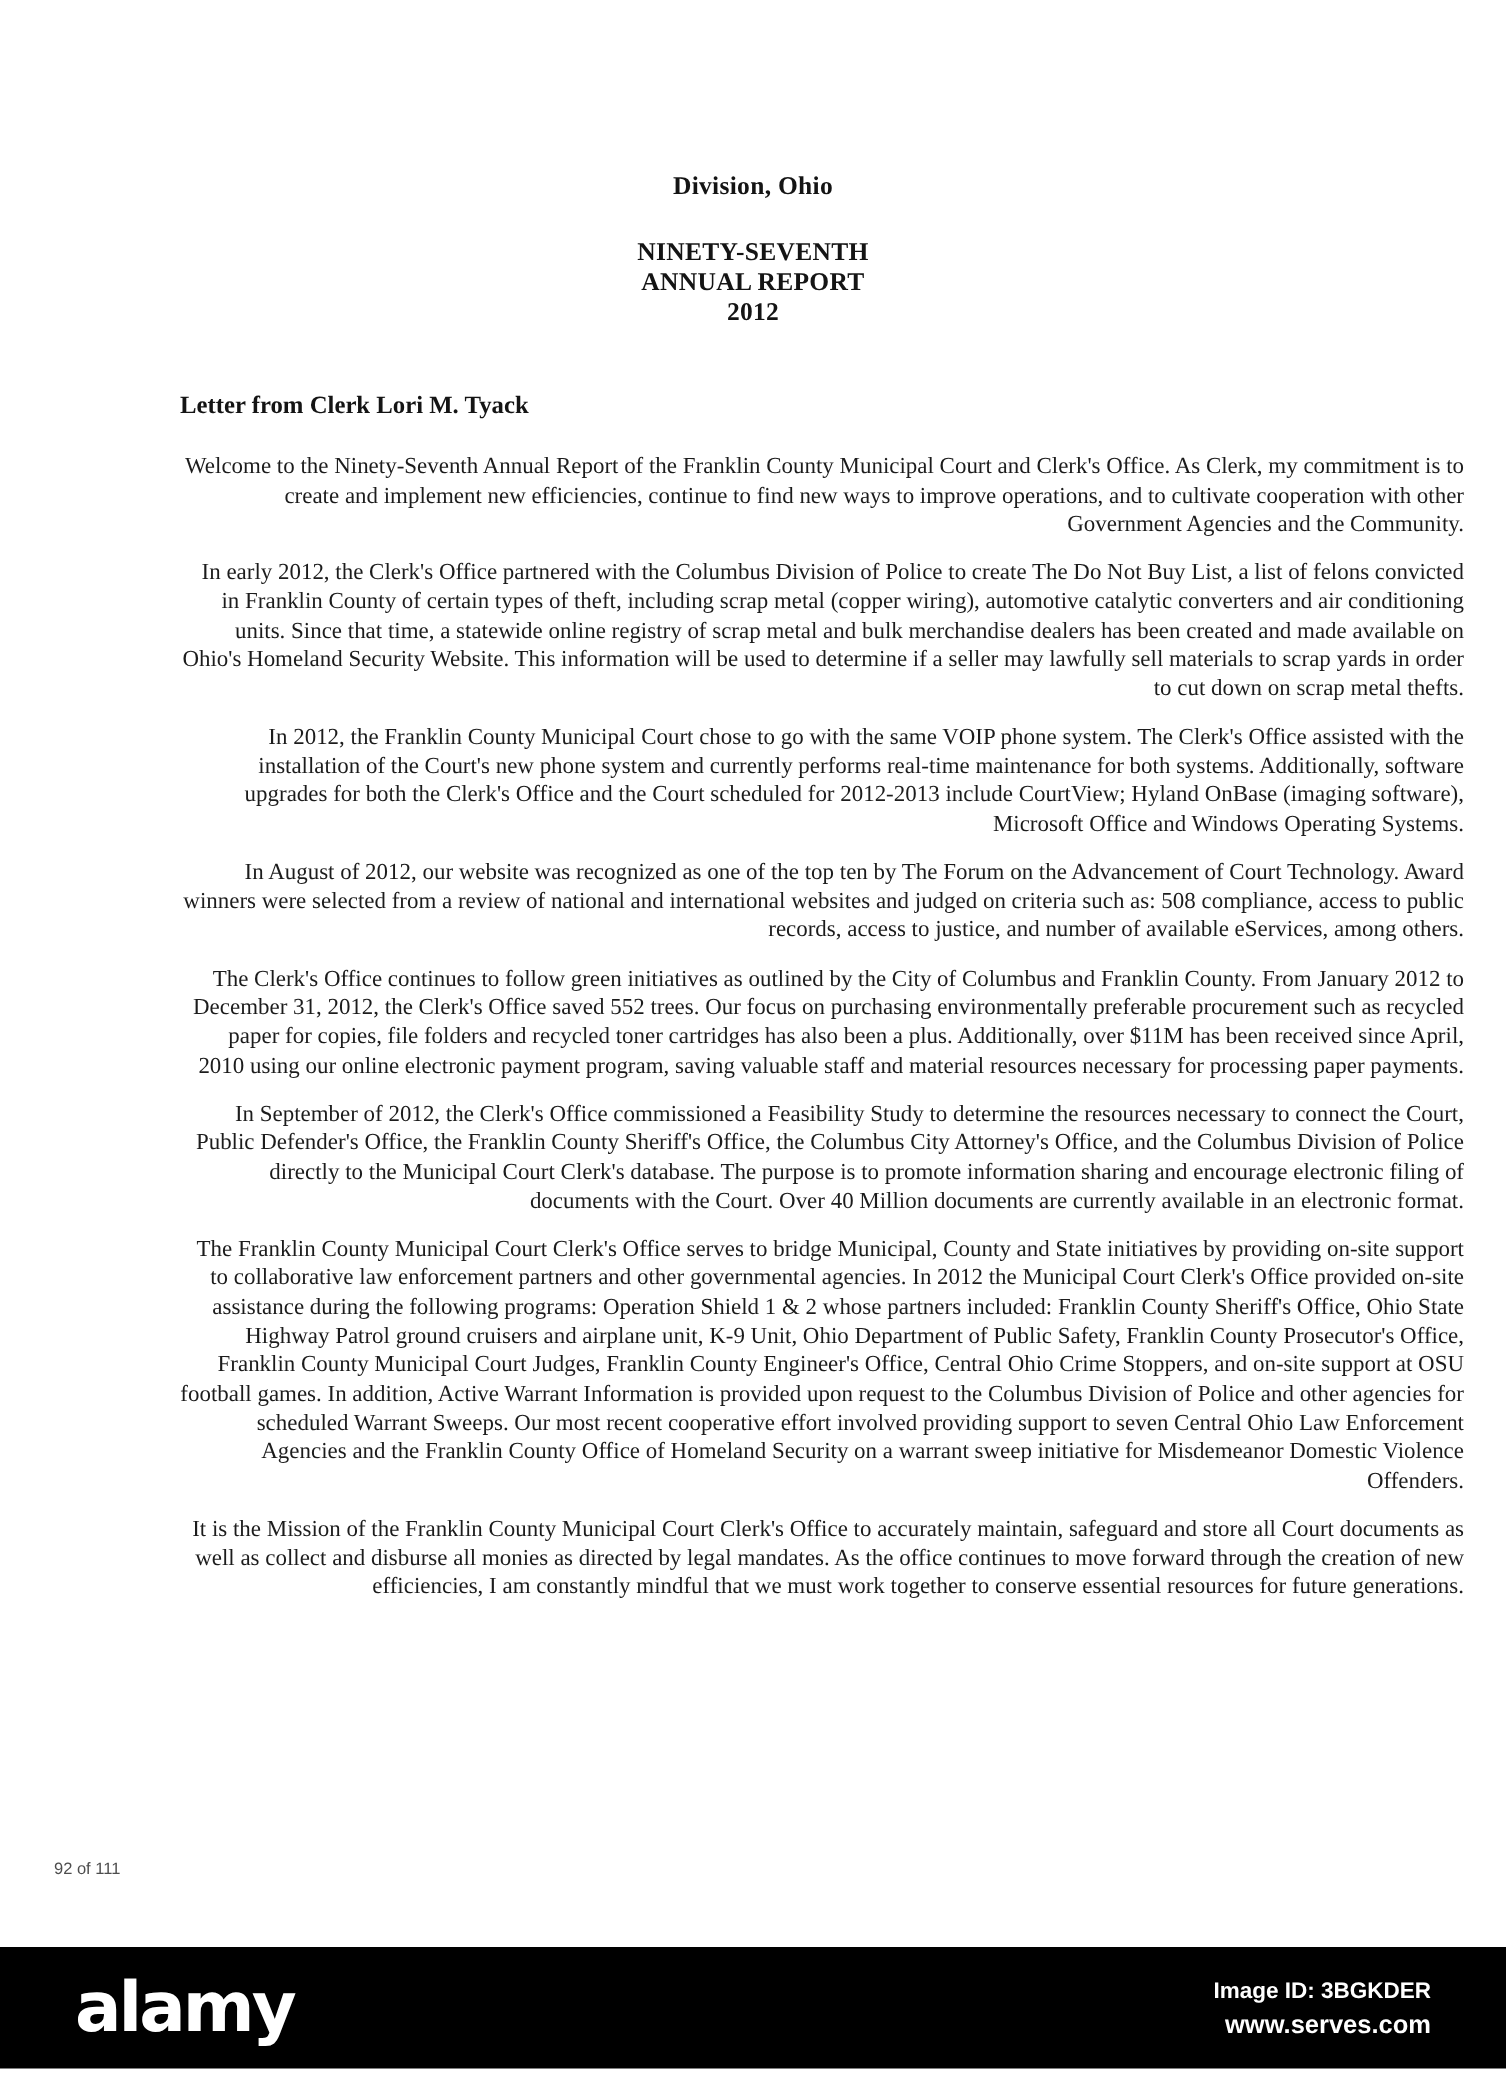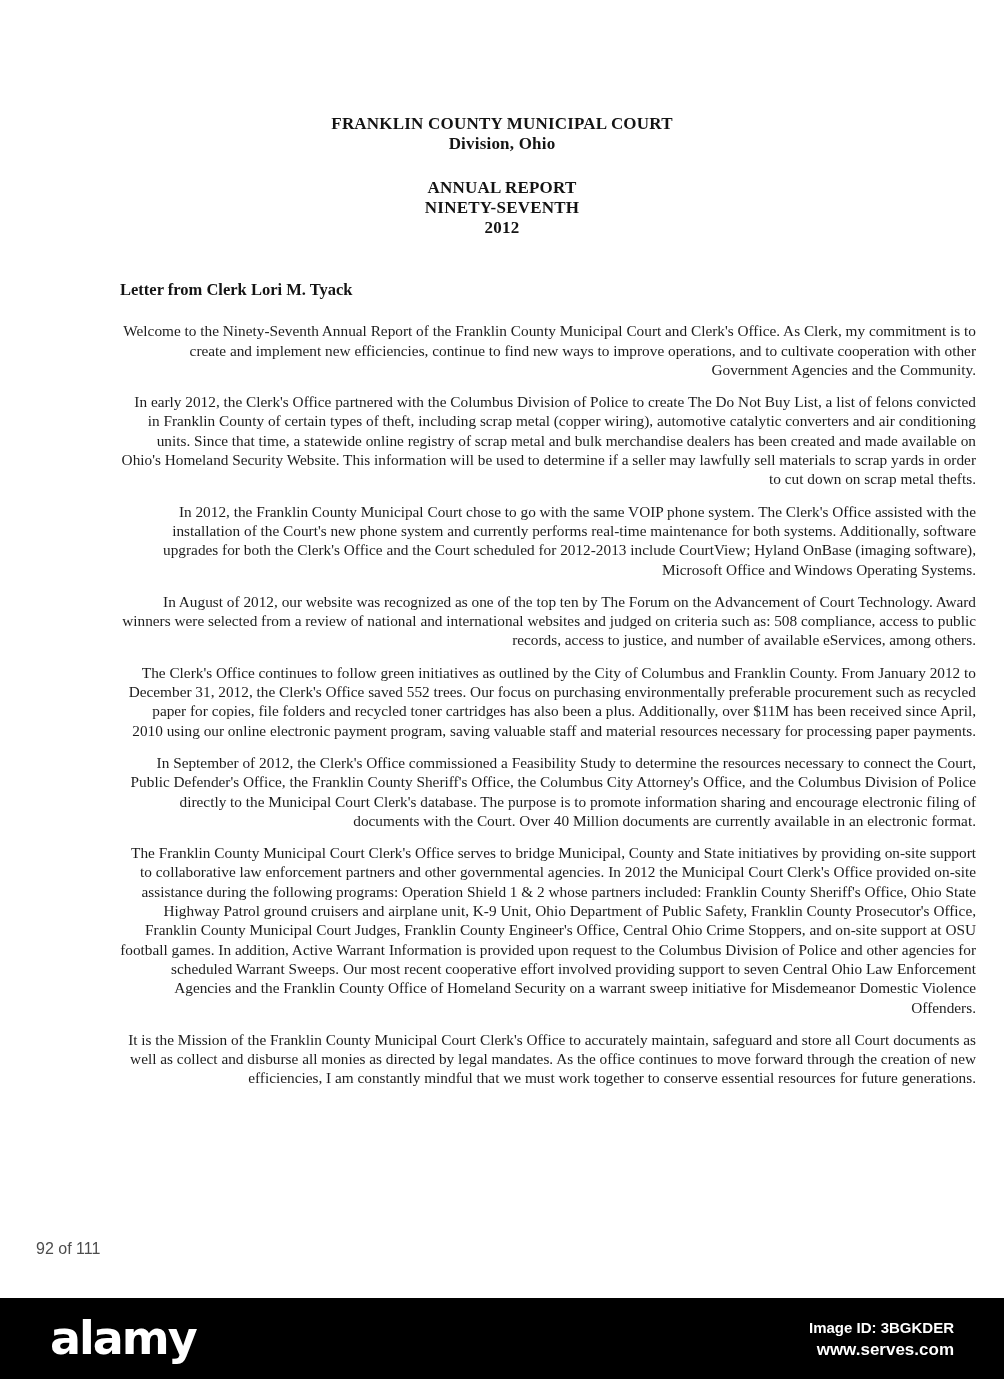--- a/index.html
+++ b/index.html
@@ -47,21 +47,21 @@
     margin: 0 0 13px 0;
     text-align: right;
   }
   .page-footer {
     position: absolute;
     top: 1240px;
     left: 0;
     width: 100%;
     height: 20px;
     font-family: "Liberation Sans", sans-serif;
-    font-size: 16px;
+    font-size: 11px;
     color: #4d4d4d;
   }
   .footer-page-number {
     position: absolute;
     left: 36px;
     top: 0;
   }
   .footer-center {
     position: absolute;
     left: 0;
@@ -108,25 +108,24 @@
     font-weight: bold;
     line-height: 22px;
   }
 </style>
 </head>
 <body>
 
 <div class="page">
 
   <div class="doc-header">
-    <div class="title-line">FRANKLIN COUNTY MUNICIPAL COURT</div>
     <div class="title-line">Division, Ohio</div>
     <div class="report-block">
+      <div class="title-line">NINETY-SEVENTH</div>
       <div class="title-line">ANNUAL REPORT</div>
-      <div class="title-line">NINETY-SEVENTH</div>
       <div class="title-line">2012</div>
     </div>
   </div>
 
   <div class="letter-body">
     <div class="letter-heading">Letter from Clerk Lori M. Tyack</div>
     <p>Welcome to the Ninety-Seventh Annual Report of the Franklin County Municipal Court and Clerk's Office.  As Clerk, my commitment is to create and implement new efficiencies, continue to find new ways to improve operations, and to cultivate cooperation with other Government Agencies and the Community.</p>
     <p>In early 2012, the Clerk's Office partnered with the Columbus Division of Police to create The Do Not Buy List, a list of felons convicted in Franklin County of certain types of theft, including scrap metal (copper wiring), automotive catalytic converters and air conditioning units.  Since that time, a statewide online registry of scrap metal and bulk merchandise dealers has been created and made available on Ohio's Homeland Security Website.  This information will be used to determine if a seller may lawfully sell materials to scrap yards in order to cut down on scrap metal thefts.</p>
     <p>In 2012, the Franklin County Municipal Court chose to go with the same VOIP phone system.  The Clerk's Office assisted with the installation of the Court's new phone system and currently performs real-time maintenance for both systems. Additionally, software upgrades for both the Clerk's Office and the Court scheduled for 2012-2013 include CourtView; Hyland OnBase (imaging software), Microsoft Office and Windows Operating Systems.</p>
     <p>In August of 2012, our website was recognized as one of the top ten by The Forum on the Advancement of Court Technology. Award winners were selected from a review of national and international websites and judged on criteria such as:  508 compliance, access to public records, access to justice, and number of available eServices, among others.</p>

